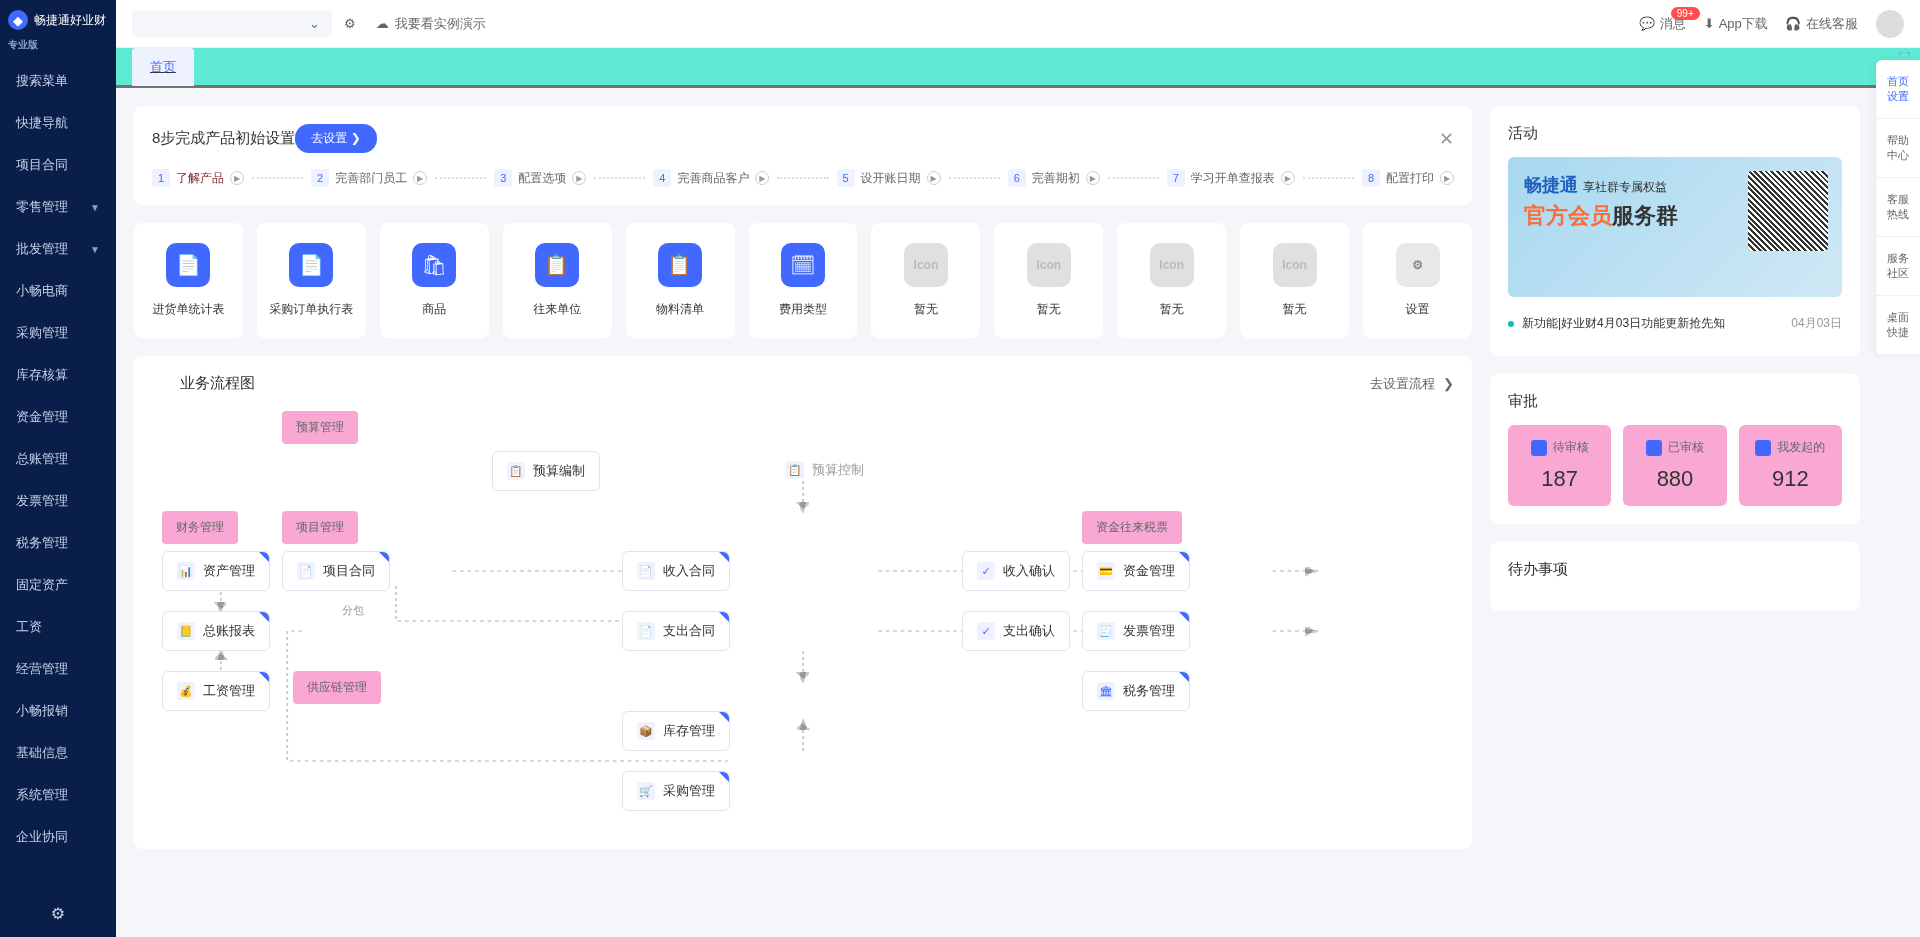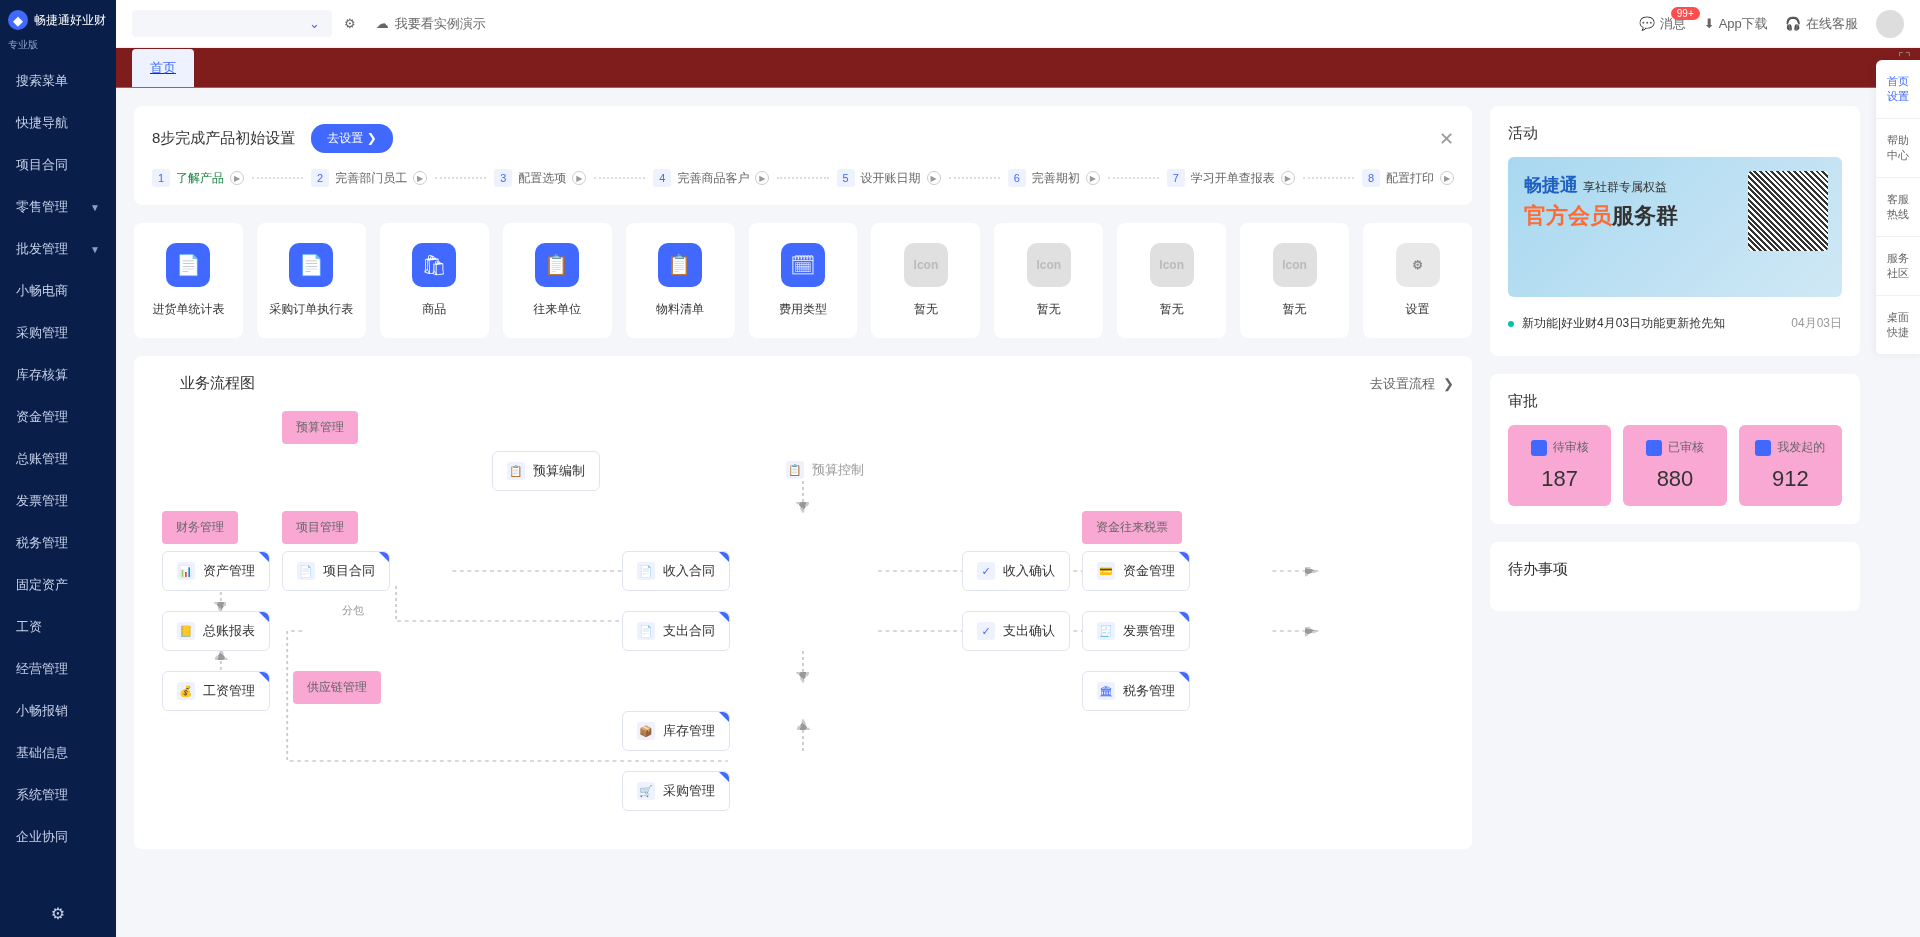--- a/index.html
+++ b/index.html
@@ -4,57 +4,57 @@
 <style>
 * { margin: 0; padding: 0; box-sizing: border-box; font-family: -apple-system, BlinkMacSystemFont, "Segoe UI", "PingFang SC", "Microsoft YaHei", sans-serif; }
 body { background: #f5f6fa; color: #333; font-size: 13px; overflow: hidden; }
 .app { display: flex; height: 937px; width: 1920px; }
 
 
 .sidebar { width: 116px; background: #0a1e4a; color: #fff; display: flex; flex-direction: column; }
 .logo { padding: 10px 8px; display: flex; align-items: center; gap: 6px; }
 .logo-icon { width: 20px; height: 20px; background: #4169ff; border-radius: 50%; display: flex; align-items: center; justify-content: center; }
 .logo-text { font-size: 12px; color: #fff; }
-.logo-sub { font-size: 10px; color: #8ca0d0; margin-left: 8px; margin-top: -2px; }
+.logo-sub { font-size: 10px; color: #8ca0d0; margin-left: 8px; margin-top: -2px; font-weight: bold; }
 .nav-items { flex: 1; overflow-y: auto; padding-top: 8px; }
 .nav-item { padding: 12px 16px; color: #c5d0e8; font-size: 13px; cursor: pointer; display: flex; align-items: center; justify-content: space-between; }
 .chevron { font-size: 10px; color: #8ca0d0; }
 .settings-gear { padding: 14px; text-align: center; color: #c5d0e8; font-size: 16px; cursor: pointer; }
 
 
 .main-area { flex: 1; display: flex; flex-direction: column; background: #f5f6fa; position: relative; }
 .topbar { height: 48px; background: #fff; display: flex; align-items: center; padding: 0 16px; border-bottom: 1px solid #eee; }
 .org-select { display: flex; align-items: center; gap: 12px; background: #f5f6fa; padding: 6px 12px; border-radius: 4px; color: #999; width: 200px; }
 .org-select .chev { margin-left: auto; color: #4169ff; }
 .topbar-gear { margin-left: 12px; color: #666; cursor: pointer; }
 .demo-link { margin-left: 20px; color: #666; display: flex; align-items: center; gap: 6px; cursor: pointer; }
 .topbar-right { margin-left: auto; display: flex; align-items: center; gap: 18px; }
 .topbar-btn { display: flex; align-items: center; gap: 4px; color: #666; cursor: pointer; position: relative; }
 .badge { position: absolute; top: -8px; right: -14px; background: #ff4d4f; color: #fff; font-size: 10px; padding: 1px 6px; border-radius: 8px; }
 .avatar { width: 28px; height: 28px; background: #ddd; border-radius: 50%; }
 
 
-.tabbar { height: 40px; background: #7f1d1d; display: flex; align-items: center; padding: 0 16px; border-bottom: 1px solid #737373; text-decoration: underline; }
+.tabbar { height: 40px; background: #5eead4; display: flex; align-items: center; padding: 0 16px; border-bottom: 3px solid #737373; text-decoration: underline; }
 .tab { padding: 10px 18px; color: #4169ff; background: #eef2ff; border-radius: 4px 4px 0 0; cursor: pointer; }
 
 
 .content { flex: 1; overflow-y: auto; padding: 18px 60px 18px 18px; display: flex; gap: 18px; }
 .left-col { flex: 1; display: flex; flex-direction: column; gap: 18px; min-width: 0; }
 .right-col { width: 370px; display: flex; flex-direction: column; gap: 18px; }
 .card { background: #fff; border-radius: 8px; padding: 18px; }
 
 
-.setup-header { display: flex; align-items: center; gap: 16px; margin-bottom: 16px; }
+.setup-header { display: flex; align-items: center; margin-bottom: 16px; }
 .setup-title { font-size: 15px; font-weight: 500; }
 .setup-btn { background: #4169ff; color: #fff; padding: 6px 16px; border-radius: 14px; font-size: 12px; cursor: pointer; }
 .close-x { margin-left: auto; font-size: 18px; color: #999; cursor: pointer; }
 .steps { display: flex; align-items: center; justify-content: space-between; }
 .step { display: flex; align-items: center; gap: 6px; font-size: 12px; }
 .step-num { width: 18px; height: 18px; background: #eef2ff; color: #4169ff; border-radius: 3px; display: flex; align-items: center; justify-content: center; font-size: 11px; }
-.step-label { color: #15803d; }
+.step-label { color: #7f1d1d; }
 .step .step-label.gray { color: #666; }
 .play-icon { width: 14px; height: 14px; border: 1px solid #ccc; border-radius: 50%; display: flex; align-items: center; justify-content: center; font-size: 8px; color: #999; }
 .step-dots { flex: 1; border-top: 2px dotted #ddd; margin: 0 8px; min-width: 20px; }
 
 
 .quick-row { display: flex; gap: 14px; }
 .quick-card { flex: 1; background: #fff; border-radius: 8px; padding: 20px 10px; display: flex; flex-direction: column; align-items: center; gap: 14px; cursor: pointer; }
 .quick-icon { width: 44px; height: 44px; background: #4169ff; border-radius: 10px; display: flex; align-items: center; justify-content: center; color: #fff; font-size: 20px; }
 .quick-icon.gray { background: #e0e0e0; color: #bbb; font-size: 12px; font-weight: bold; }
 .quick-label { font-size: 12px; color: #333; }

